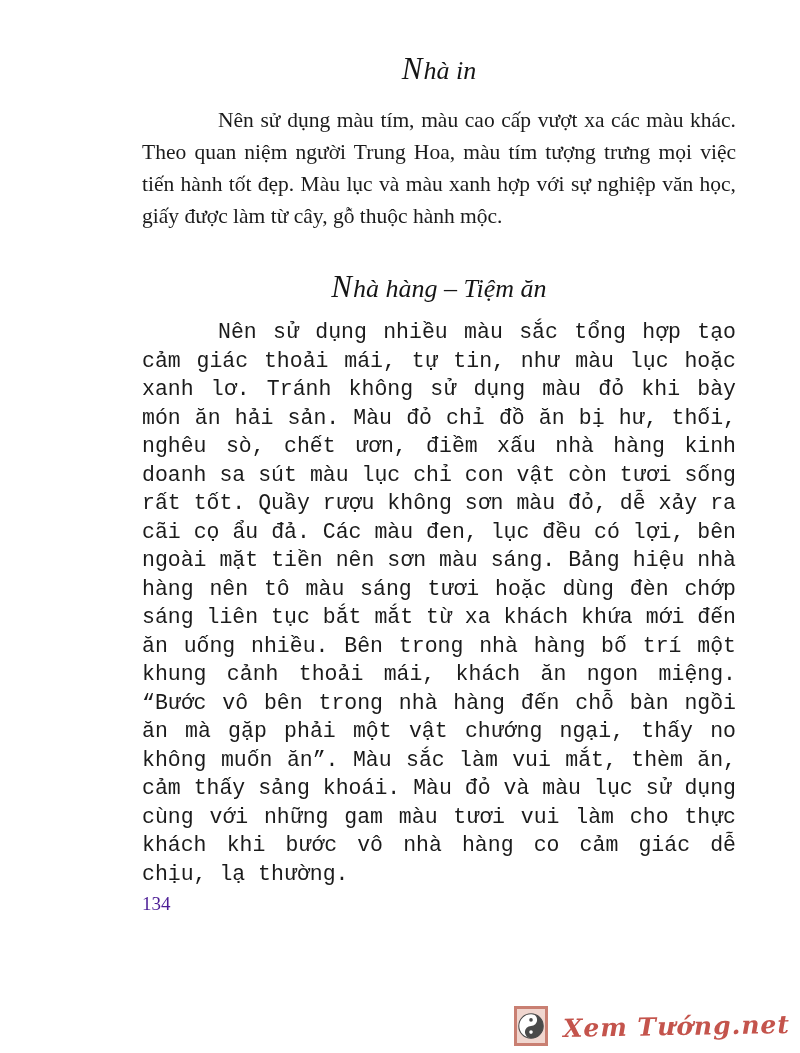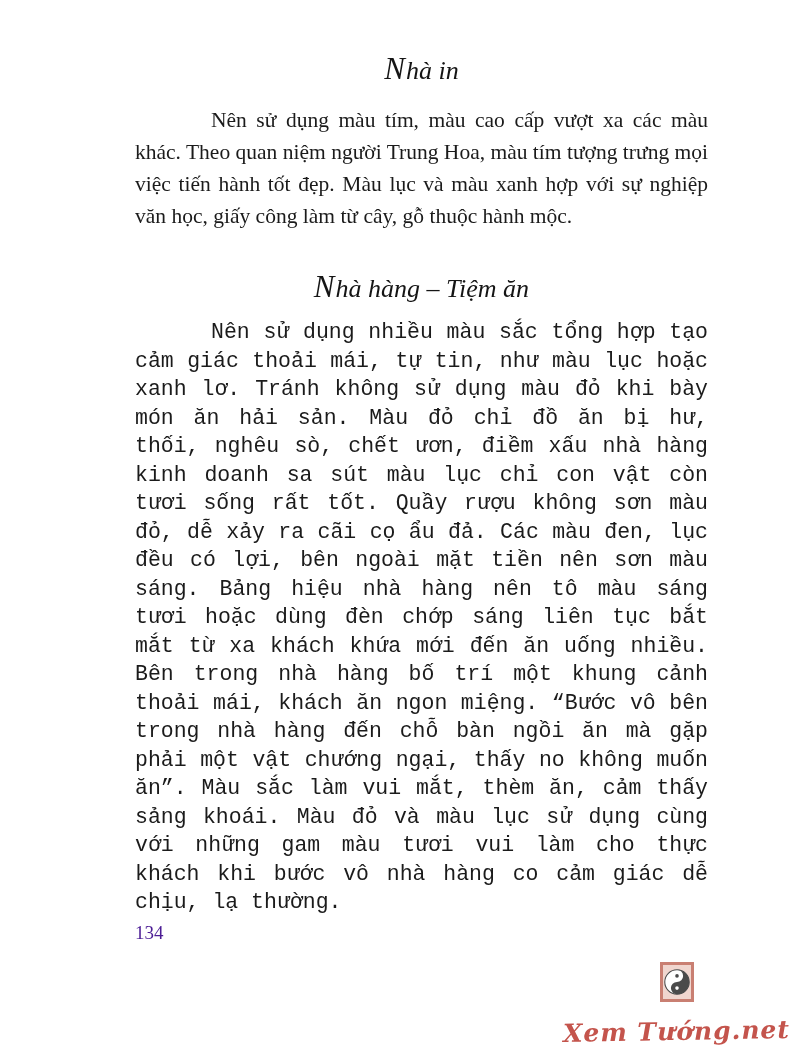--- a/index.html
+++ b/index.html
@@ -5,22 +5,23 @@
   html, body { margin: 0; padding: 0; }
   body {
     width: 800px; height: 1053px;
     position: relative; overflow: hidden;
     background: #ffffff;
     font-family: "Liberation Serif", serif;
     color: #1b1b1b;
   }
   .page {
     position: absolute; inset: 0;
-    padding: 52px 92px 0 135px;
+    padding: 52px 64px 0 135px;
     box-sizing: border-box;
+    margin-left: 7px;
   }
   .heading {
     font-style: italic;
     font-weight: normal;
     font-size: 26px;
     line-height: 34px;
     text-align: center;
     margin: 0;
     color: #151515;
   }
@@ -40,21 +41,21 @@
   .section-3 .heading { margin-bottom: 12px; }
   .section-3 .body-text { line-height: 28.5px; font-family: Liberation Mono, monospace; }
   .page-number {
     font-size: 19px;
     margin-top: 5px;
     color: #4c1d95;
   }
   .watermark {
     position: absolute;
     right: 10px; bottom: 7px;
-    display: flex; align-items: center; gap: 15px; flex-direction: column;
+    display: flex; align-items: center; gap: 15px;
   }
   .yin-square {
     width: 34px; height: 40px;
     box-sizing: border-box;
     background: #f0d6cf;
     border: 3px solid #c97f72;
     display: flex; align-items: center; justify-content: center;
   }
   .yin-square svg { width: 26px; height: 26px; display: block; }
   .wm-text {
@@ -67,21 +68,21 @@
     font-family: "DejaVu Serif", serif;
   }
 </style>
 </head>
 <body>
 
 <div class="page">
 
   <section class="section section-1">
     <h2 class="heading"><span class="initial">N</span><span>hà in</span></h2>
-    <p class="body-text">Nên sử dụng màu tím, màu cao cấp vượt xa các màu khác. Theo quan niệm người Trung Hoa, màu tím tượng trưng mọi việc tiến hành tốt đẹp. Màu lục và màu xanh hợp với sự nghiệp văn học, giấy công làm từ cây, gỗ thuộc hành mộc.</p>
+    <p class="body-text">Nên sử dụng màu tím, màu cao cấp vượt xa các màu khác. Theo quan niệm người Trung Hoa, màu tím tượng trưng mọi việc tiến hành tốt đẹp. Màu lục và màu xanh hợp với sự nghiệp văn học, giấy được làm từ cây, gỗ thuộc hành mộc.</p>
   </section>
 
   <section class="section section-2">
   </section>
 
   <section class="section section-3">
     <h2 class="heading"><span class="initial">N</span><span>hà hàng – Tiệm ăn</span></h2>
     <p class="body-text">Nên sử dụng nhiều màu sắc tổng hợp tạo cảm giác thoải mái, tự tin, như màu lục hoặc xanh lơ. Tránh không sử dụng màu đỏ khi bày món ăn hải sản. Màu đỏ chỉ đồ ăn bị hư, thối, nghêu sò, chết ươn, điềm xấu nhà hàng kinh doanh sa sút màu lục chỉ con vật còn tươi sống rất tốt. Quầy rượu không sơn màu đỏ, dễ xảy ra cãi cọ ẩu đả. Các màu đen, lục đều có lợi, bên ngoài mặt tiền nên sơn màu sáng. Bảng hiệu nhà hàng nên tô màu sáng tươi hoặc dùng đèn chớp sáng liên tục bắt mắt từ xa khách khứa mới đến ăn uống nhiều. Bên trong nhà hàng bố trí một khung cảnh thoải mái, khách ăn ngon miệng. “Bước vô bên trong nhà hàng đến chỗ bàn ngồi ăn mà gặp phải một vật chướng ngại, thấy no không muốn ăn”. Màu sắc làm vui mắt, thèm ăn, cảm thấy sảng khoái. Màu đỏ và màu lục sử dụng cùng với những gam màu tươi vui làm cho thực khách khi bước vô nhà hàng co cảm giác dễ chịu, lạ thường.</p>
   </section>
 

